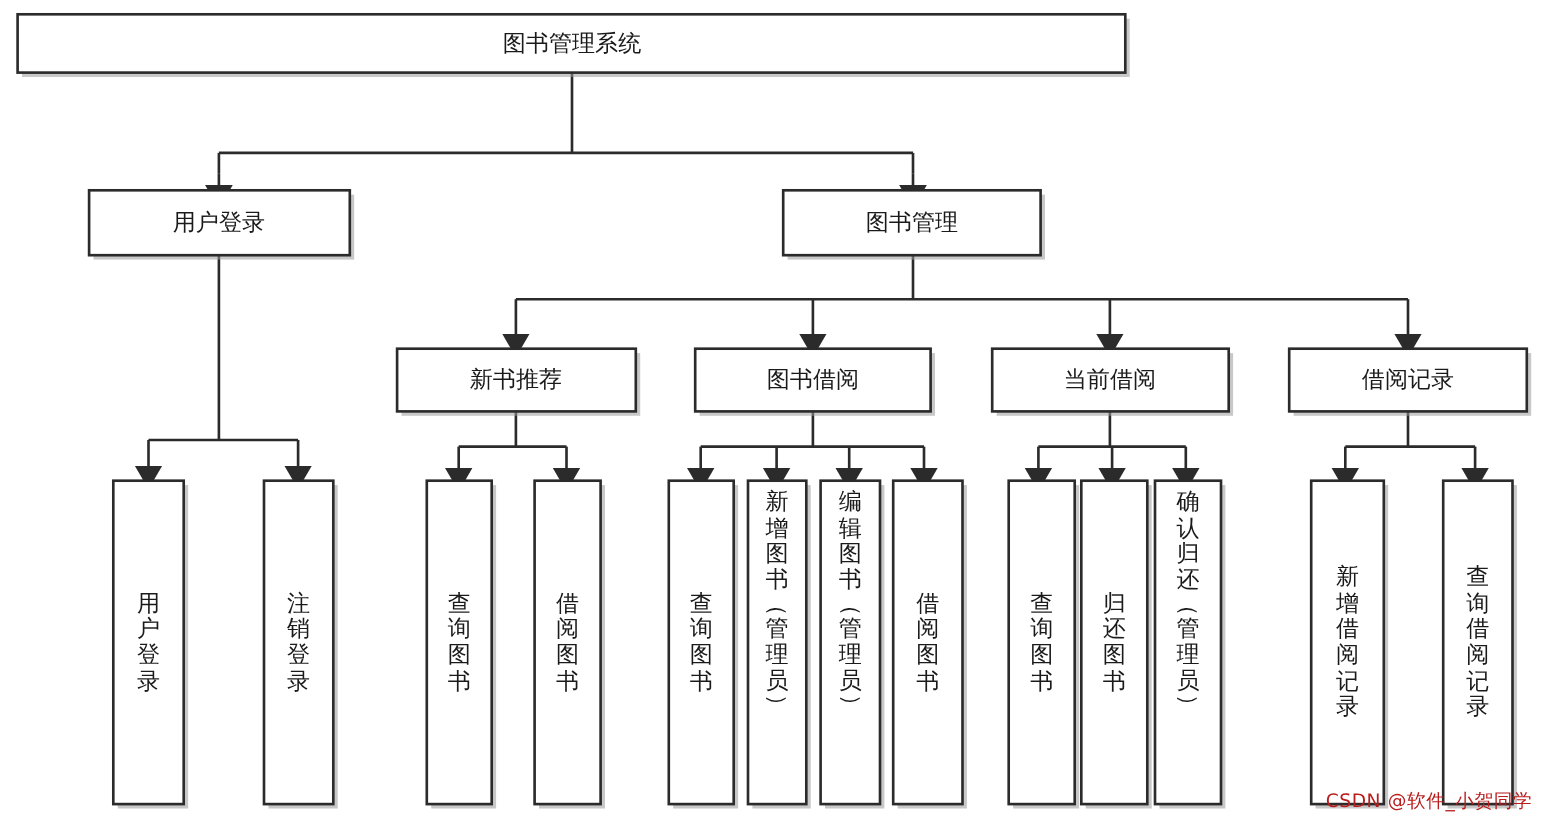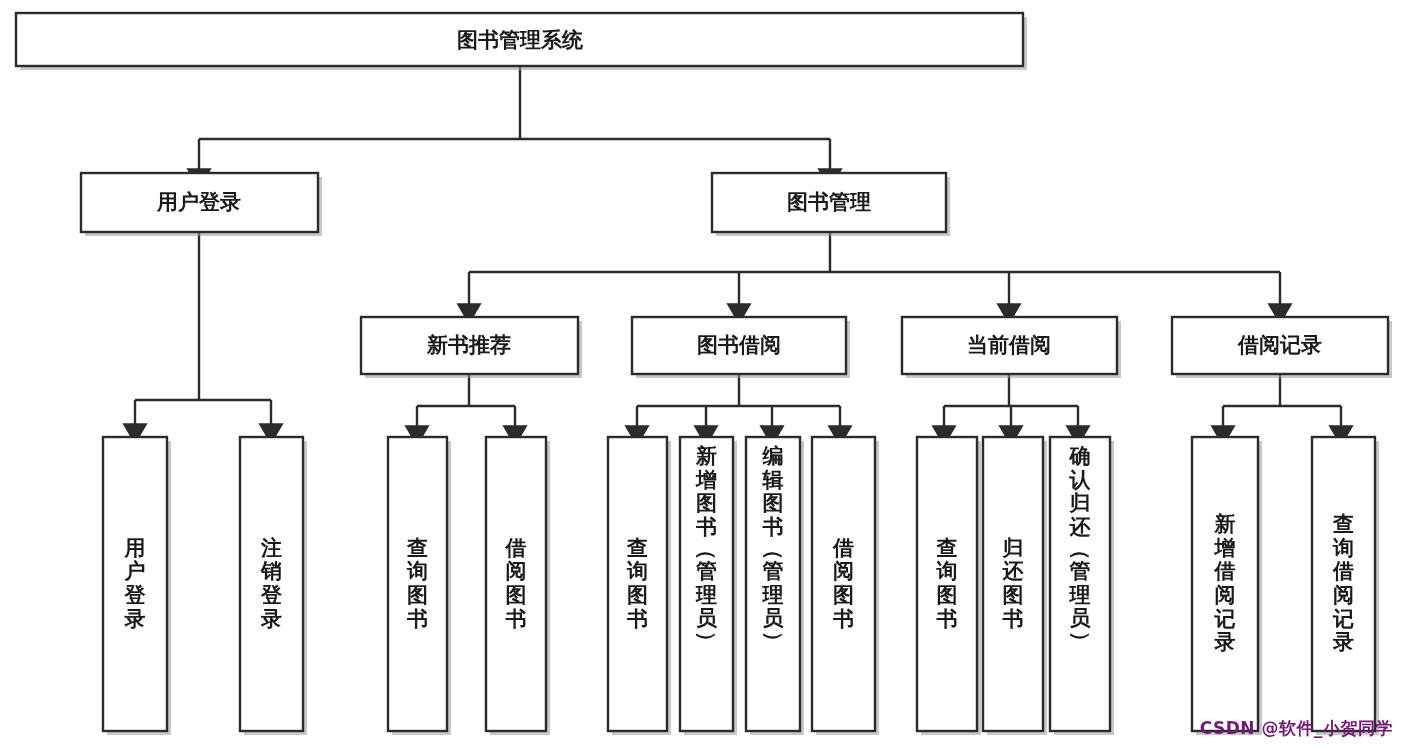--- a/index.html
+++ b/index.html
@@ -10,21 +10,20 @@
   }
   body {
     font-family: "DejaVu Sans", "Liberation Sans", sans-serif;
   }
   #diagram-root {
     position: relative;
     width: 1405px;
     height: 747px;
     background: #ffffff;
     overflow: hidden;
-    font-weight: bold;
   }
   svg.diagram-canvas {
     position: absolute;
     top: 0;
     left: 0;
     width: 1405px;
     height: 747px;
   }
   .node-box {
     fill: #ffffff;
@@ -69,21 +68,21 @@
     display: block;
   }
   .leaf-label span.rot {
     transform: rotate(90deg);
     line-height: 1.0;
   }
   .watermark {
     position: absolute;
     font-family: "DejaVu Sans", "Liberation Sans", sans-serif;
     font-size: 17px;
-    color: #701a75;
+    color: #b91c1c;
     white-space: nowrap;
     letter-spacing: 0.5px;
   }
 </style>
 </head>
 <body>
 
 <div id="diagram-root">
 
   <svg class="diagram-canvas" viewBox="0 0 1405 747" xmlns="http://www.w3.org/2000/svg">

